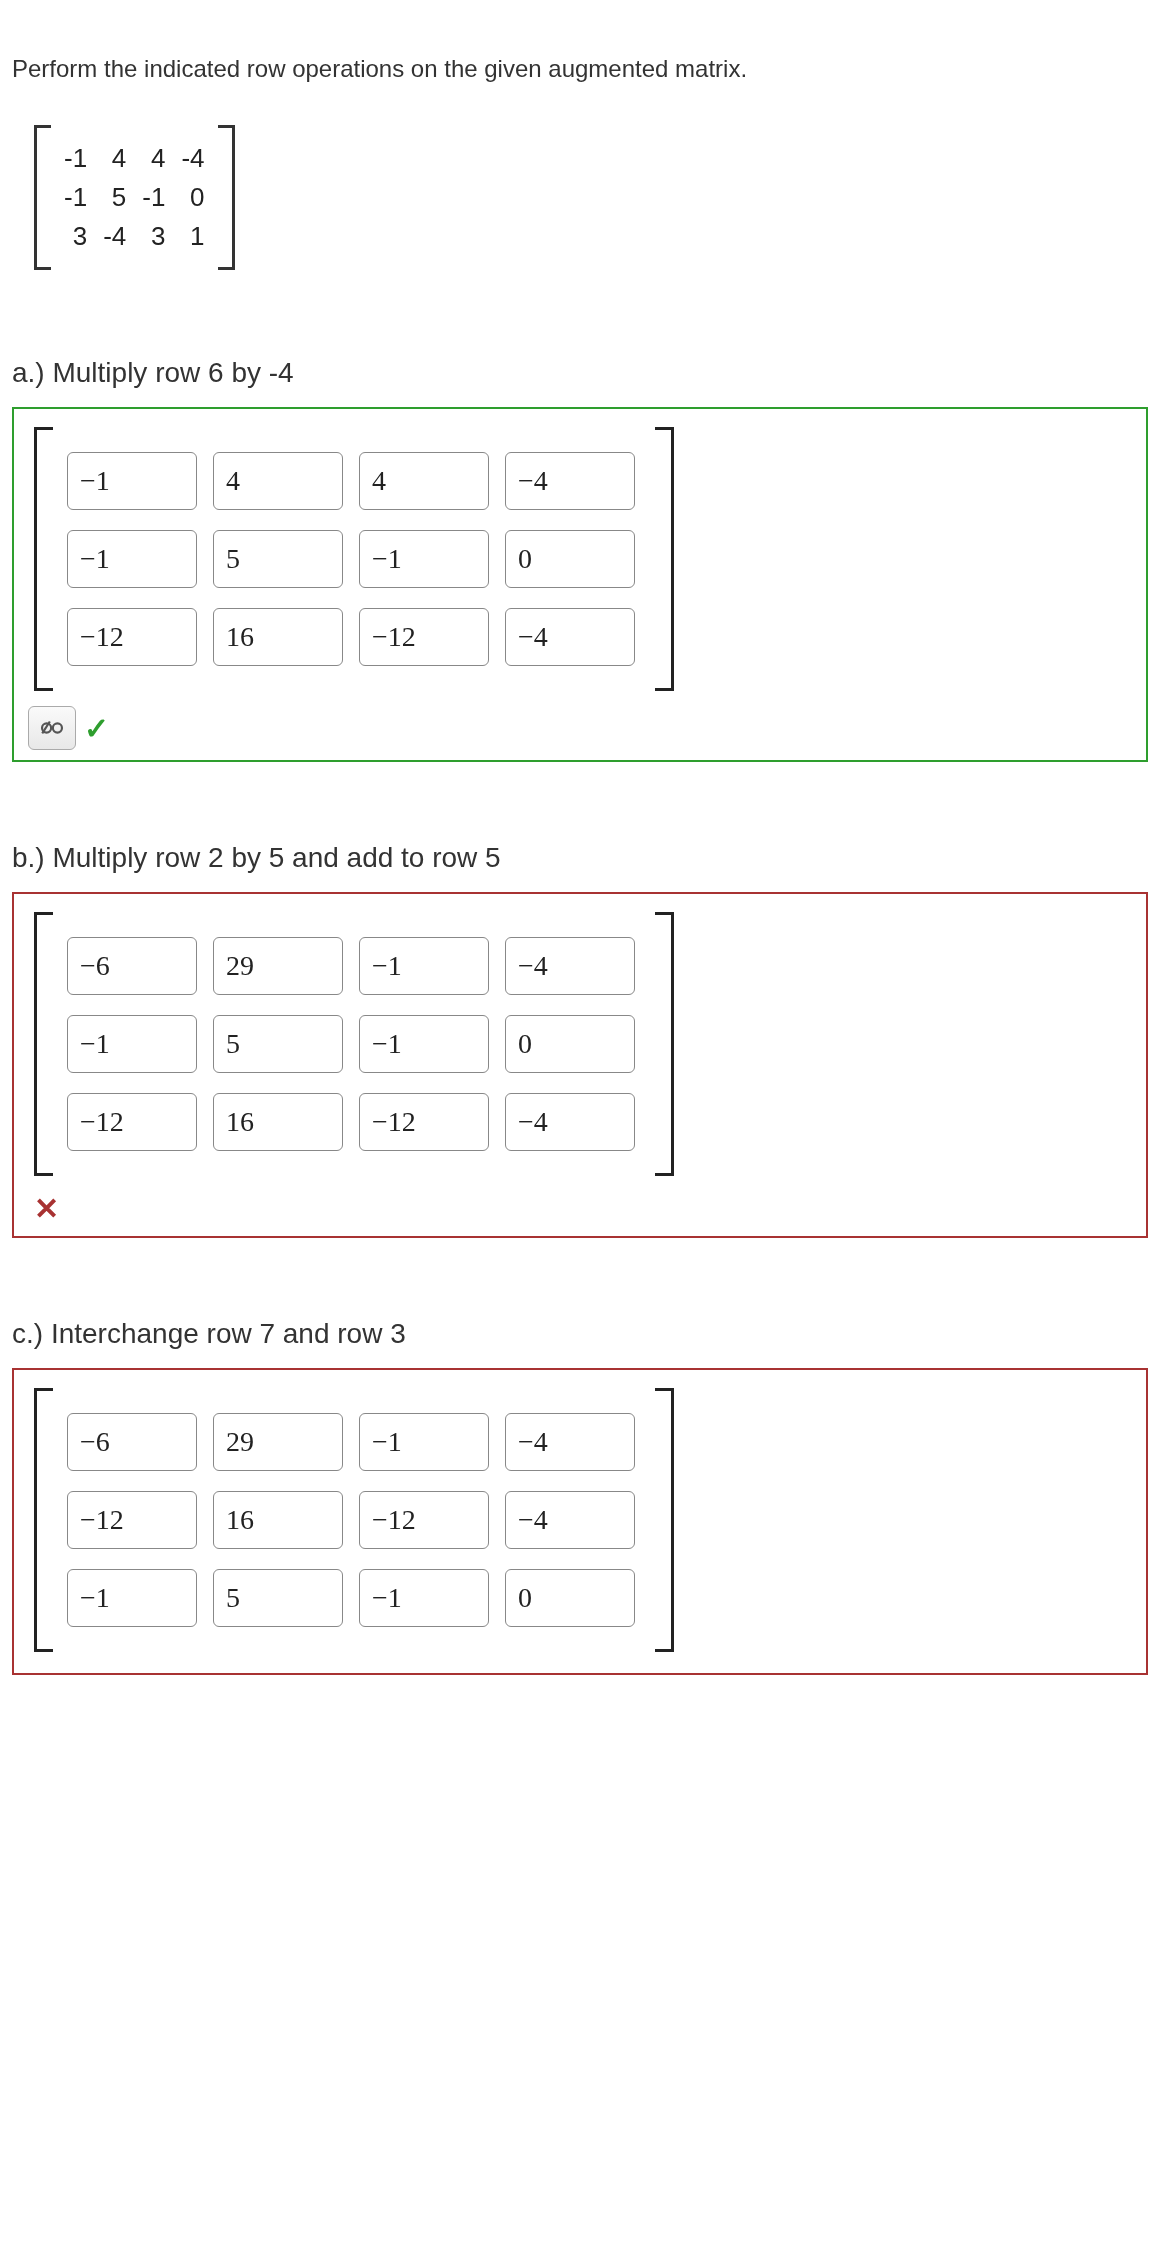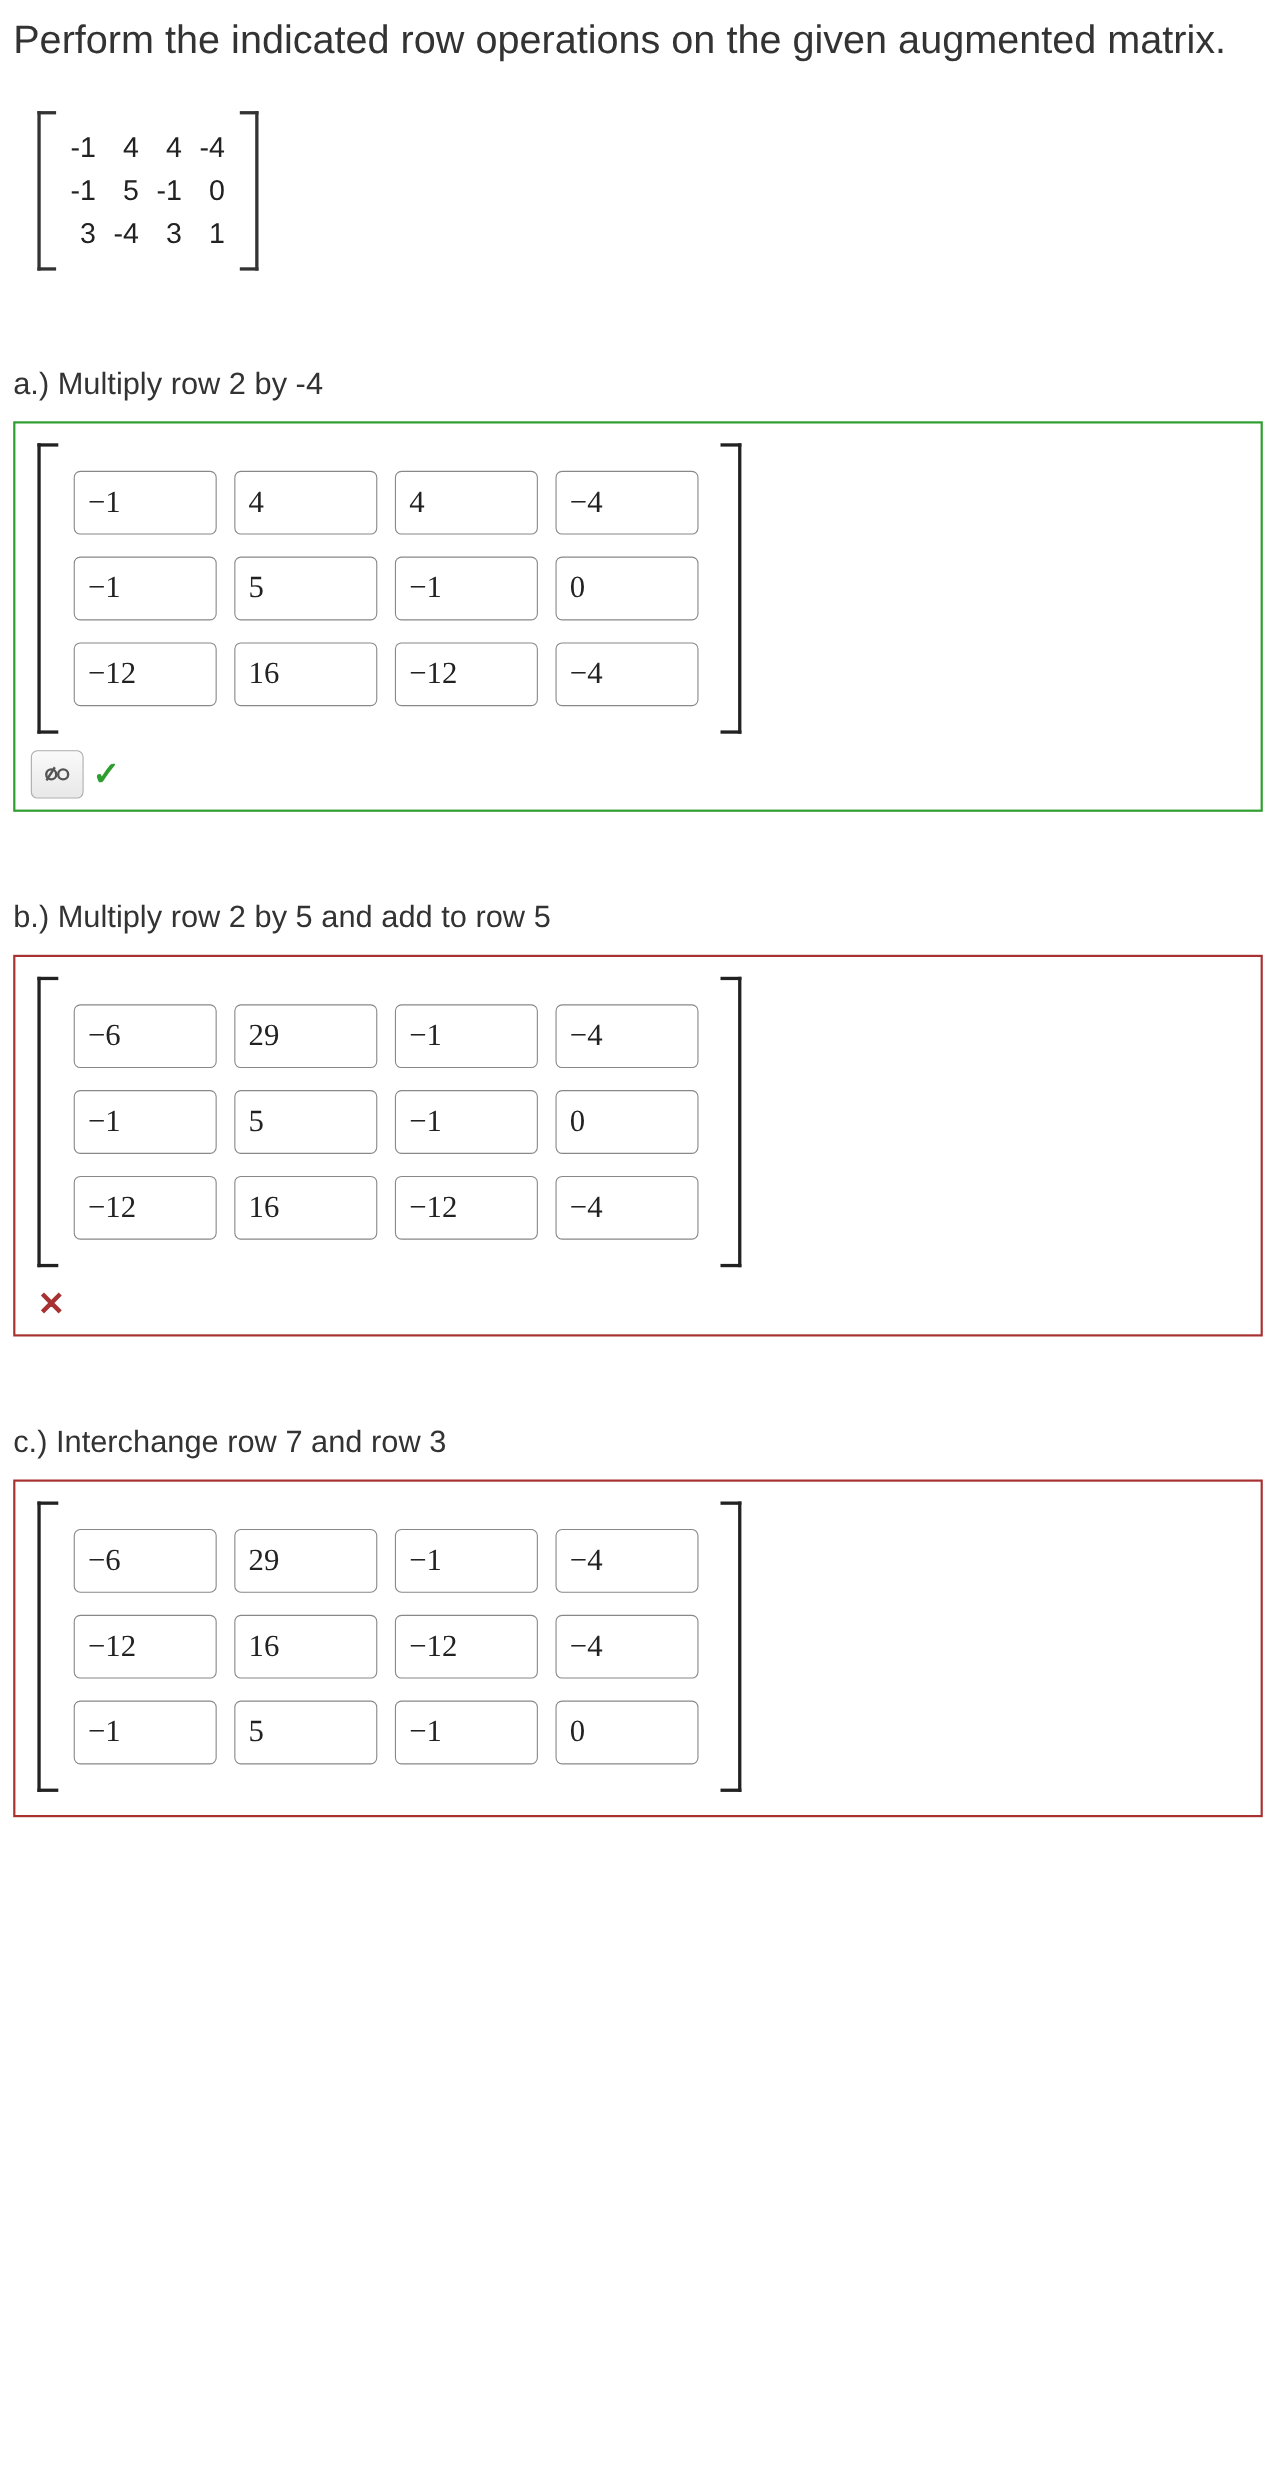--- a/index.html
+++ b/index.html
@@ -6,24 +6,25 @@
   body {
     margin: 0;
     padding: 12px;
     font-family: 'Trebuchet MS', 'Lucida Sans', Arial, sans-serif;
     font-size: 26px;
     color: #333;
     background: #fff;
     width: 1160px;
   }
   .prompt {
-    font-size: 36px;
+    font-size: 24px;
     line-height: 1.35;
     margin-bottom: 40px;
     color: #333;
+    margin-top: 41px;
   }
   .matrix-display {
     font-family: 'Trebuchet MS', Arial, sans-serif;
     display: inline-block;
     position: relative;
     padding: 14px 22px;
     margin: 0 0 50px 22px;
   }
   .matrix-display::before,
   .matrix-display::after {
@@ -140,21 +141,21 @@
       <td>3</td>
       <td>-4</td>
       <td>3</td>
       <td>1</td>
     </tr>
   </tbody>
     </table>
 </div>
 
 
-<div class="part-label">a.) Multiply row 2 by -4</div>
+<div class="part-label">a.) Multiply row 6 by -4</div>
 <div class="answer-box correct">
   <div class="input-matrix">
     <table>
       <tbody>
           <tr>
         <td><input class="cell-input" value="−1" style=""></td>
         <td><input class="cell-input" value="4" style=""></td>
         <td><input class="cell-input" value="4" style=""></td>
         <td><input class="cell-input" value="−4" style=""></td>
       </tr>

